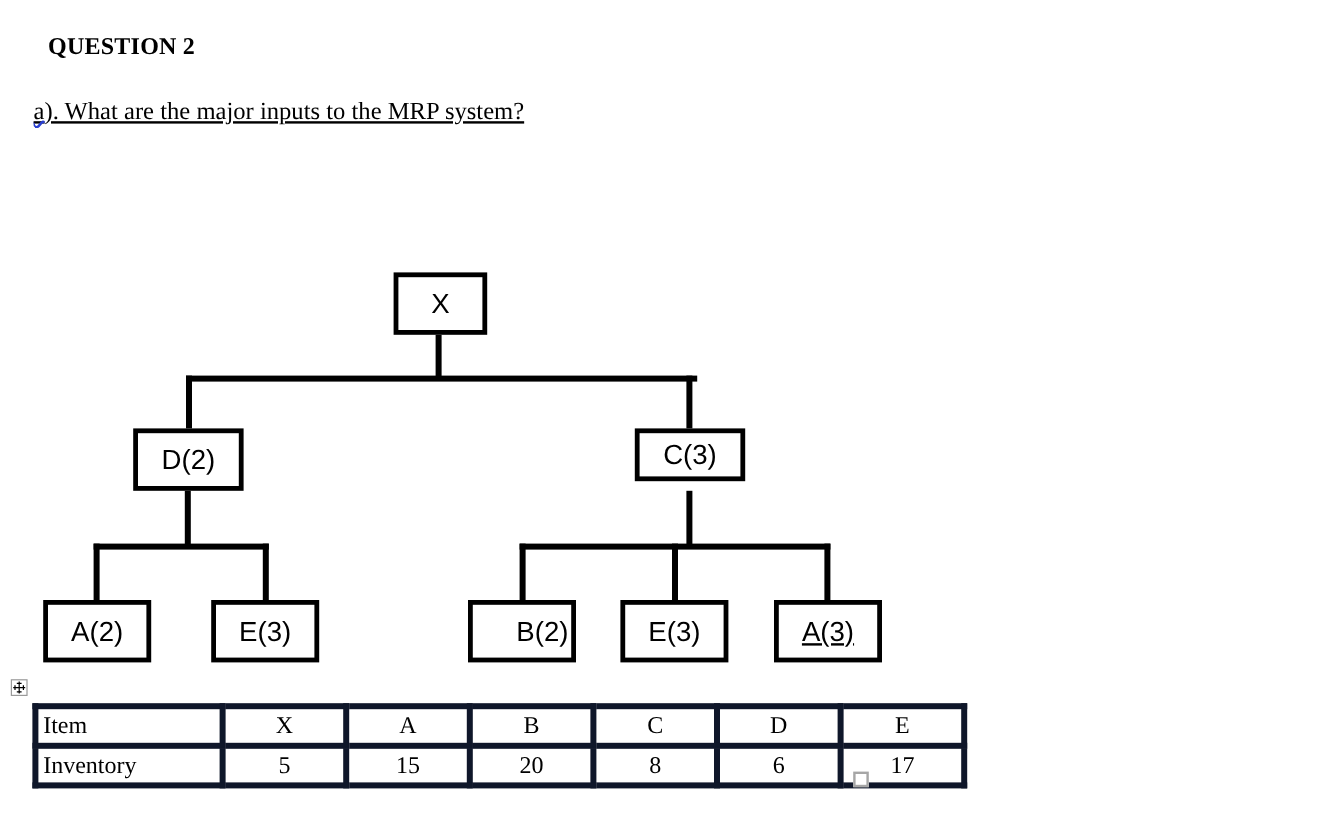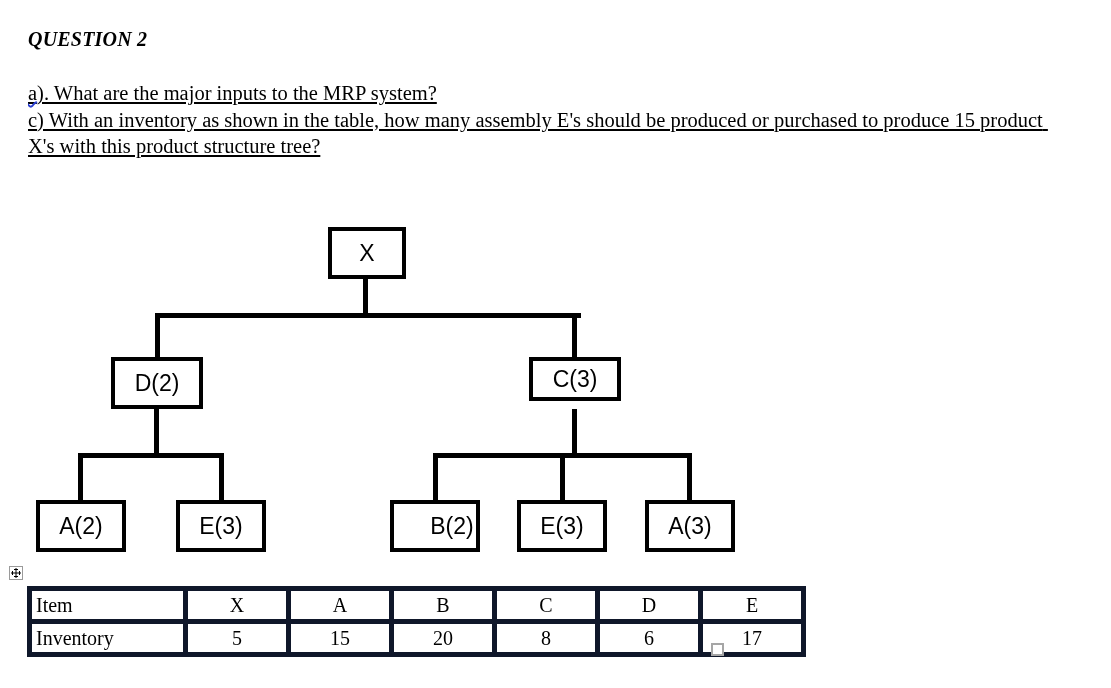--- a/index.html
+++ b/index.html
@@ -21,23 +21,22 @@
     position: absolute;
     left: 28px;
     top: 26px;
     width: 1030px;
   }
   #question-heading {
     font-family: "Liberation Serif", "DejaVu Serif", serif;
     font-weight: bold;
     font-size: 20px;
     line-height: 26px;
-    margin: 0 0 28px 0;
+    margin: 0 0 28px 12px;
     letter-spacing: 0.2px;
-    font-style: italic;
   }
   .q-line {
     font-size: 20.5px;
     line-height: 26.5px;
     white-space: pre-wrap;
     text-decoration: underline;
   }
   .spell-error {
     
     text-decoration: underline wavy #2a3fd0;
@@ -127,21 +126,20 @@
 </style>
 </head>
 <body>
 
 <div id="doc-text">
   <div id="question-heading">QUESTION 2</div>
 
   <div class="q-line"><span class="spell-error">a</span><span>). What are the major inputs to the MRP system?</span></div>
 
 
-  <div class="q-line"><span>c</span><span>) With an inventory as shown in the table, how many assembly E's should be produced or purchased to produce 15 product X's with this product structure tree?</span></div>
 </div>
 
 <div id="tree">
 
   <div class="node" style="left:328px; top:227px; width:78px; height:52px;">X</div>
 
   <div class="conn" style="left:363px; top:279px; width:5px; height:37px;"></div>
   <div class="conn" style="left:155px; top:313px; width:426px; height:5px;"></div>
   <div class="conn" style="left:155px; top:313px; width:5px; height:45px;"></div>
   <div class="conn" style="left:572px; top:313px; width:5px; height:45px;"></div>
@@ -157,21 +155,21 @@
   <div class="conn" style="left:572px; top:409px; width:5px; height:48px;"></div>
   <div class="conn" style="left:433px; top:453px; width:259px; height:5px;"></div>
   <div class="conn" style="left:433px; top:453px; width:5px; height:48px;"></div>
   <div class="conn" style="left:560px; top:453px; width:5px; height:48px;"></div>
   <div class="conn" style="left:687px; top:453px; width:5px; height:48px;"></div>
 
   <div class="node" style="left:36px; top:500px; width:90px; height:52px;">A(2)</div>
   <div class="node" style="left:176px; top:500px; width:90px; height:52px;">E(3)</div>
   <div class="node" style="left:390px; top:500px; width:90px; height:52px;padding-left:34px;">B(2)</div>
   <div class="node" style="left:517px; top:500px; width:90px; height:52px;">E(3)</div>
-  <div class="node" style="left:645px; top:500px; width:90px; height:52px;">A(3)</div>
+  <div class="node" style="left:645px; top:500px; width:90px; height:52px;text-decoration:underline;">A(3)</div>
 </div>
 
 <div id="table-move-handle">
   <svg width="12" height="12" viewBox="0 0 12 12" aria-hidden="true">
     <g stroke="#000000" stroke-width="1" fill="none">
       <line x1="6" y1="1" x2="6" y2="11"></line>
       <line x1="1" y1="6" x2="11" y2="6"></line>
       <line x1="4" y1="2.5" x2="8" y2="2.5"></line>
       <line x1="4" y1="9.5" x2="8" y2="9.5"></line>
       <line x1="2.5" y1="4" x2="2.5" y2="8"></line>

